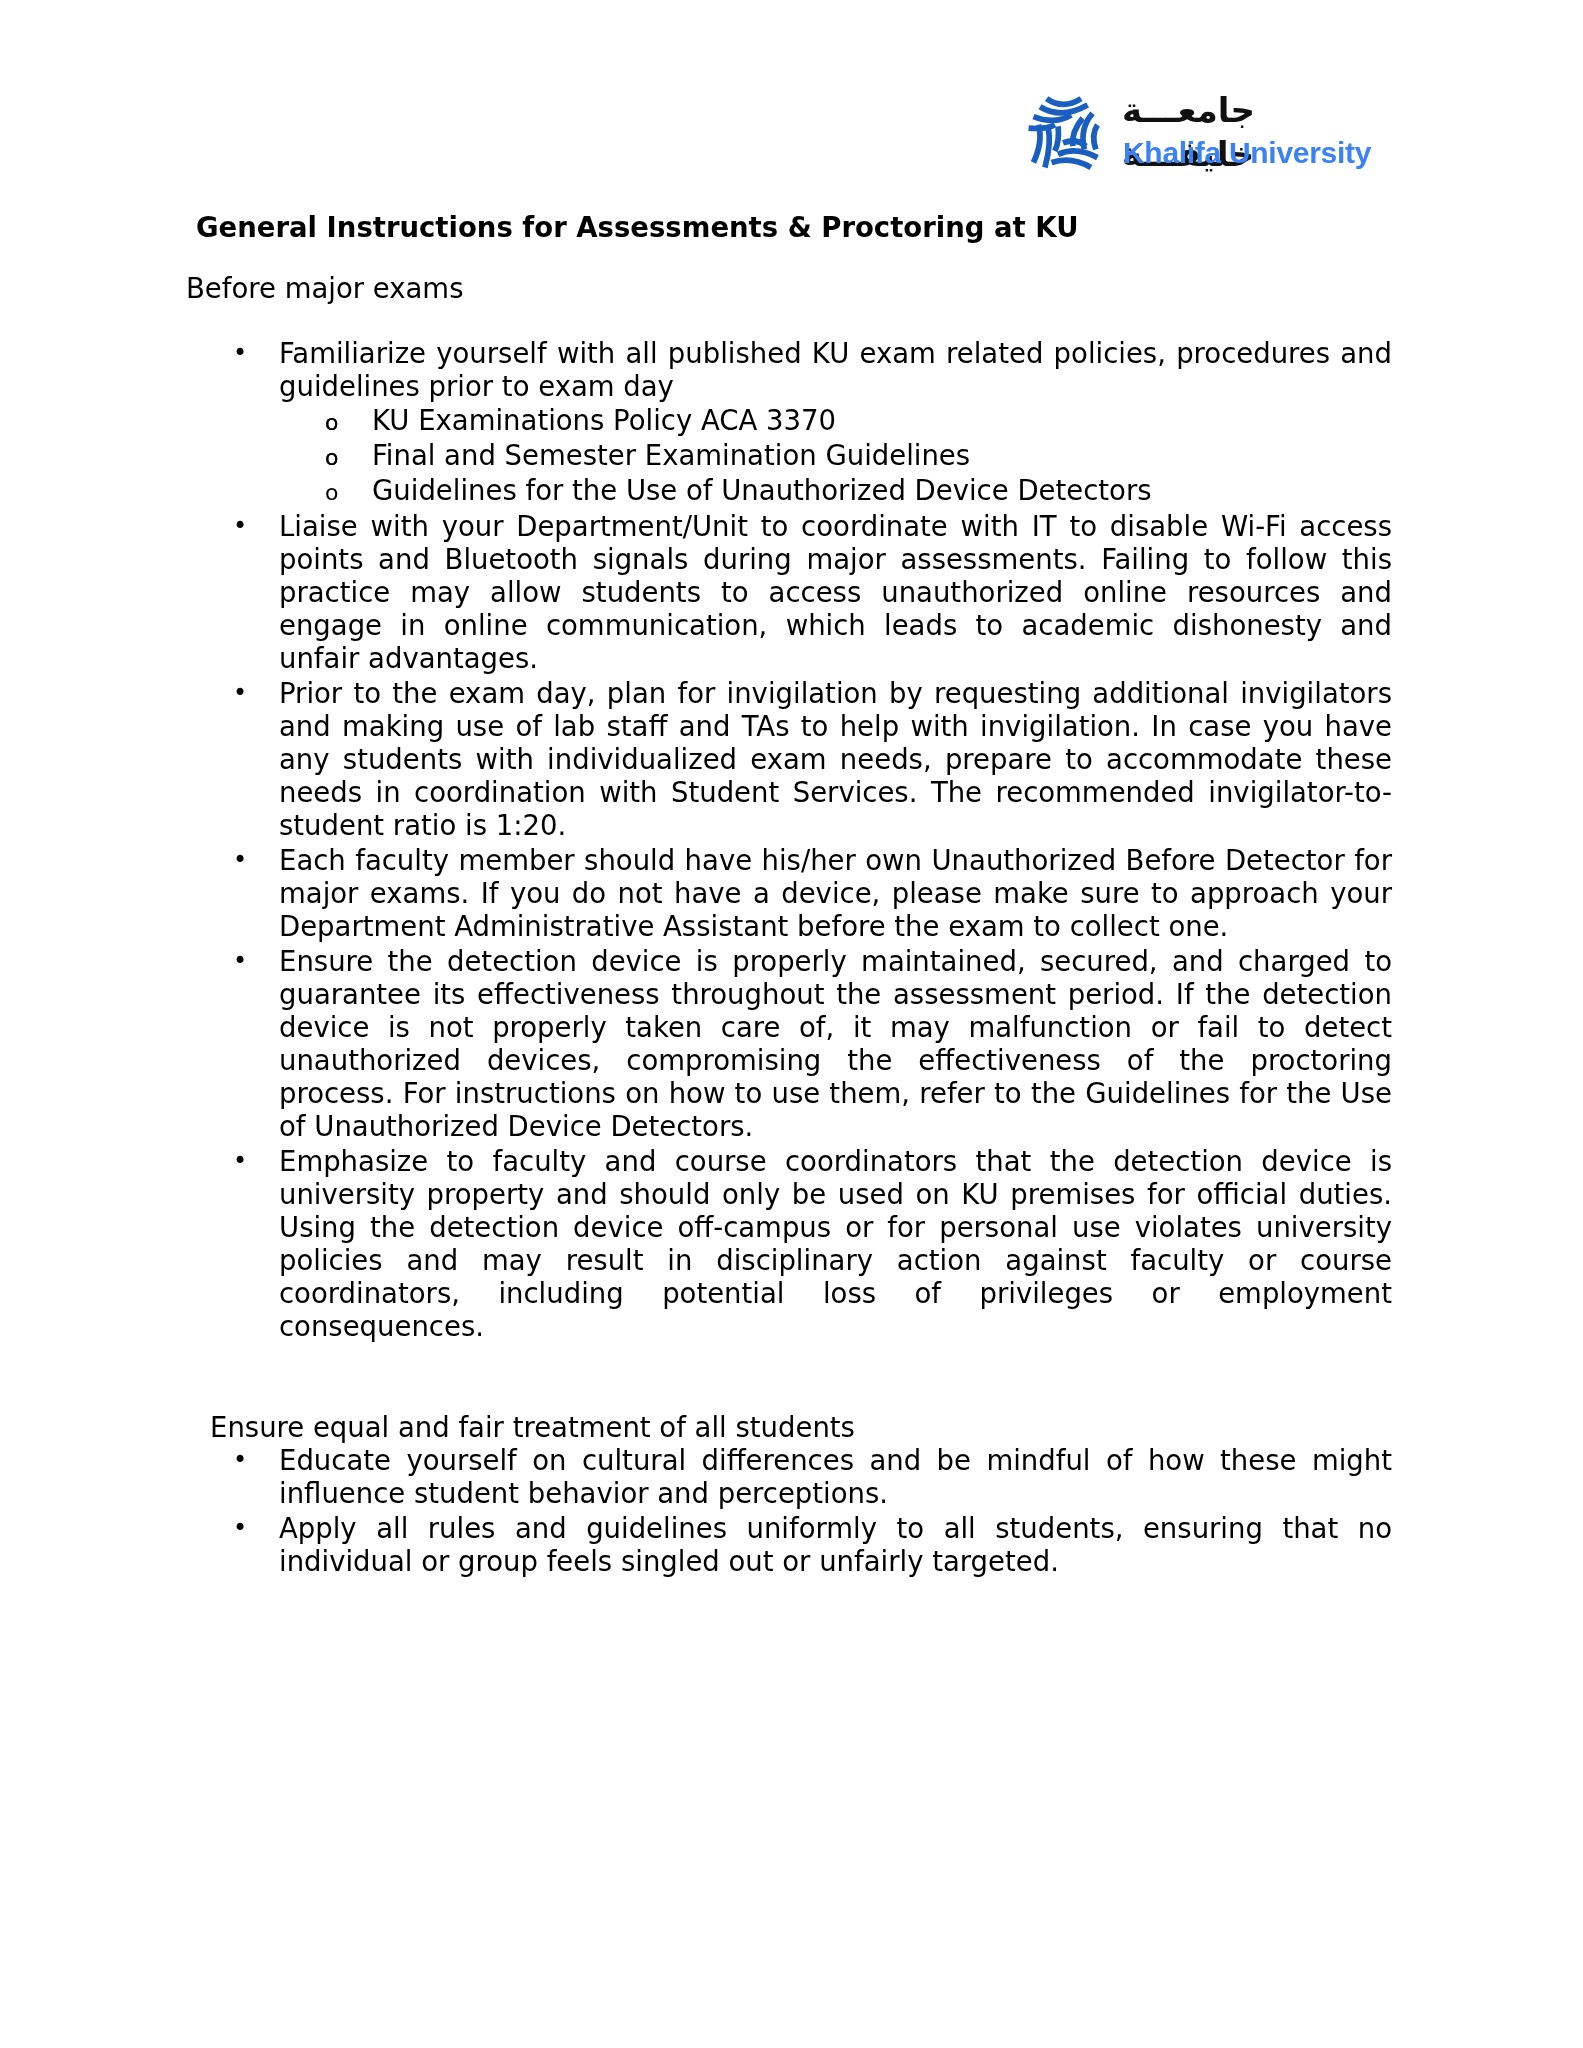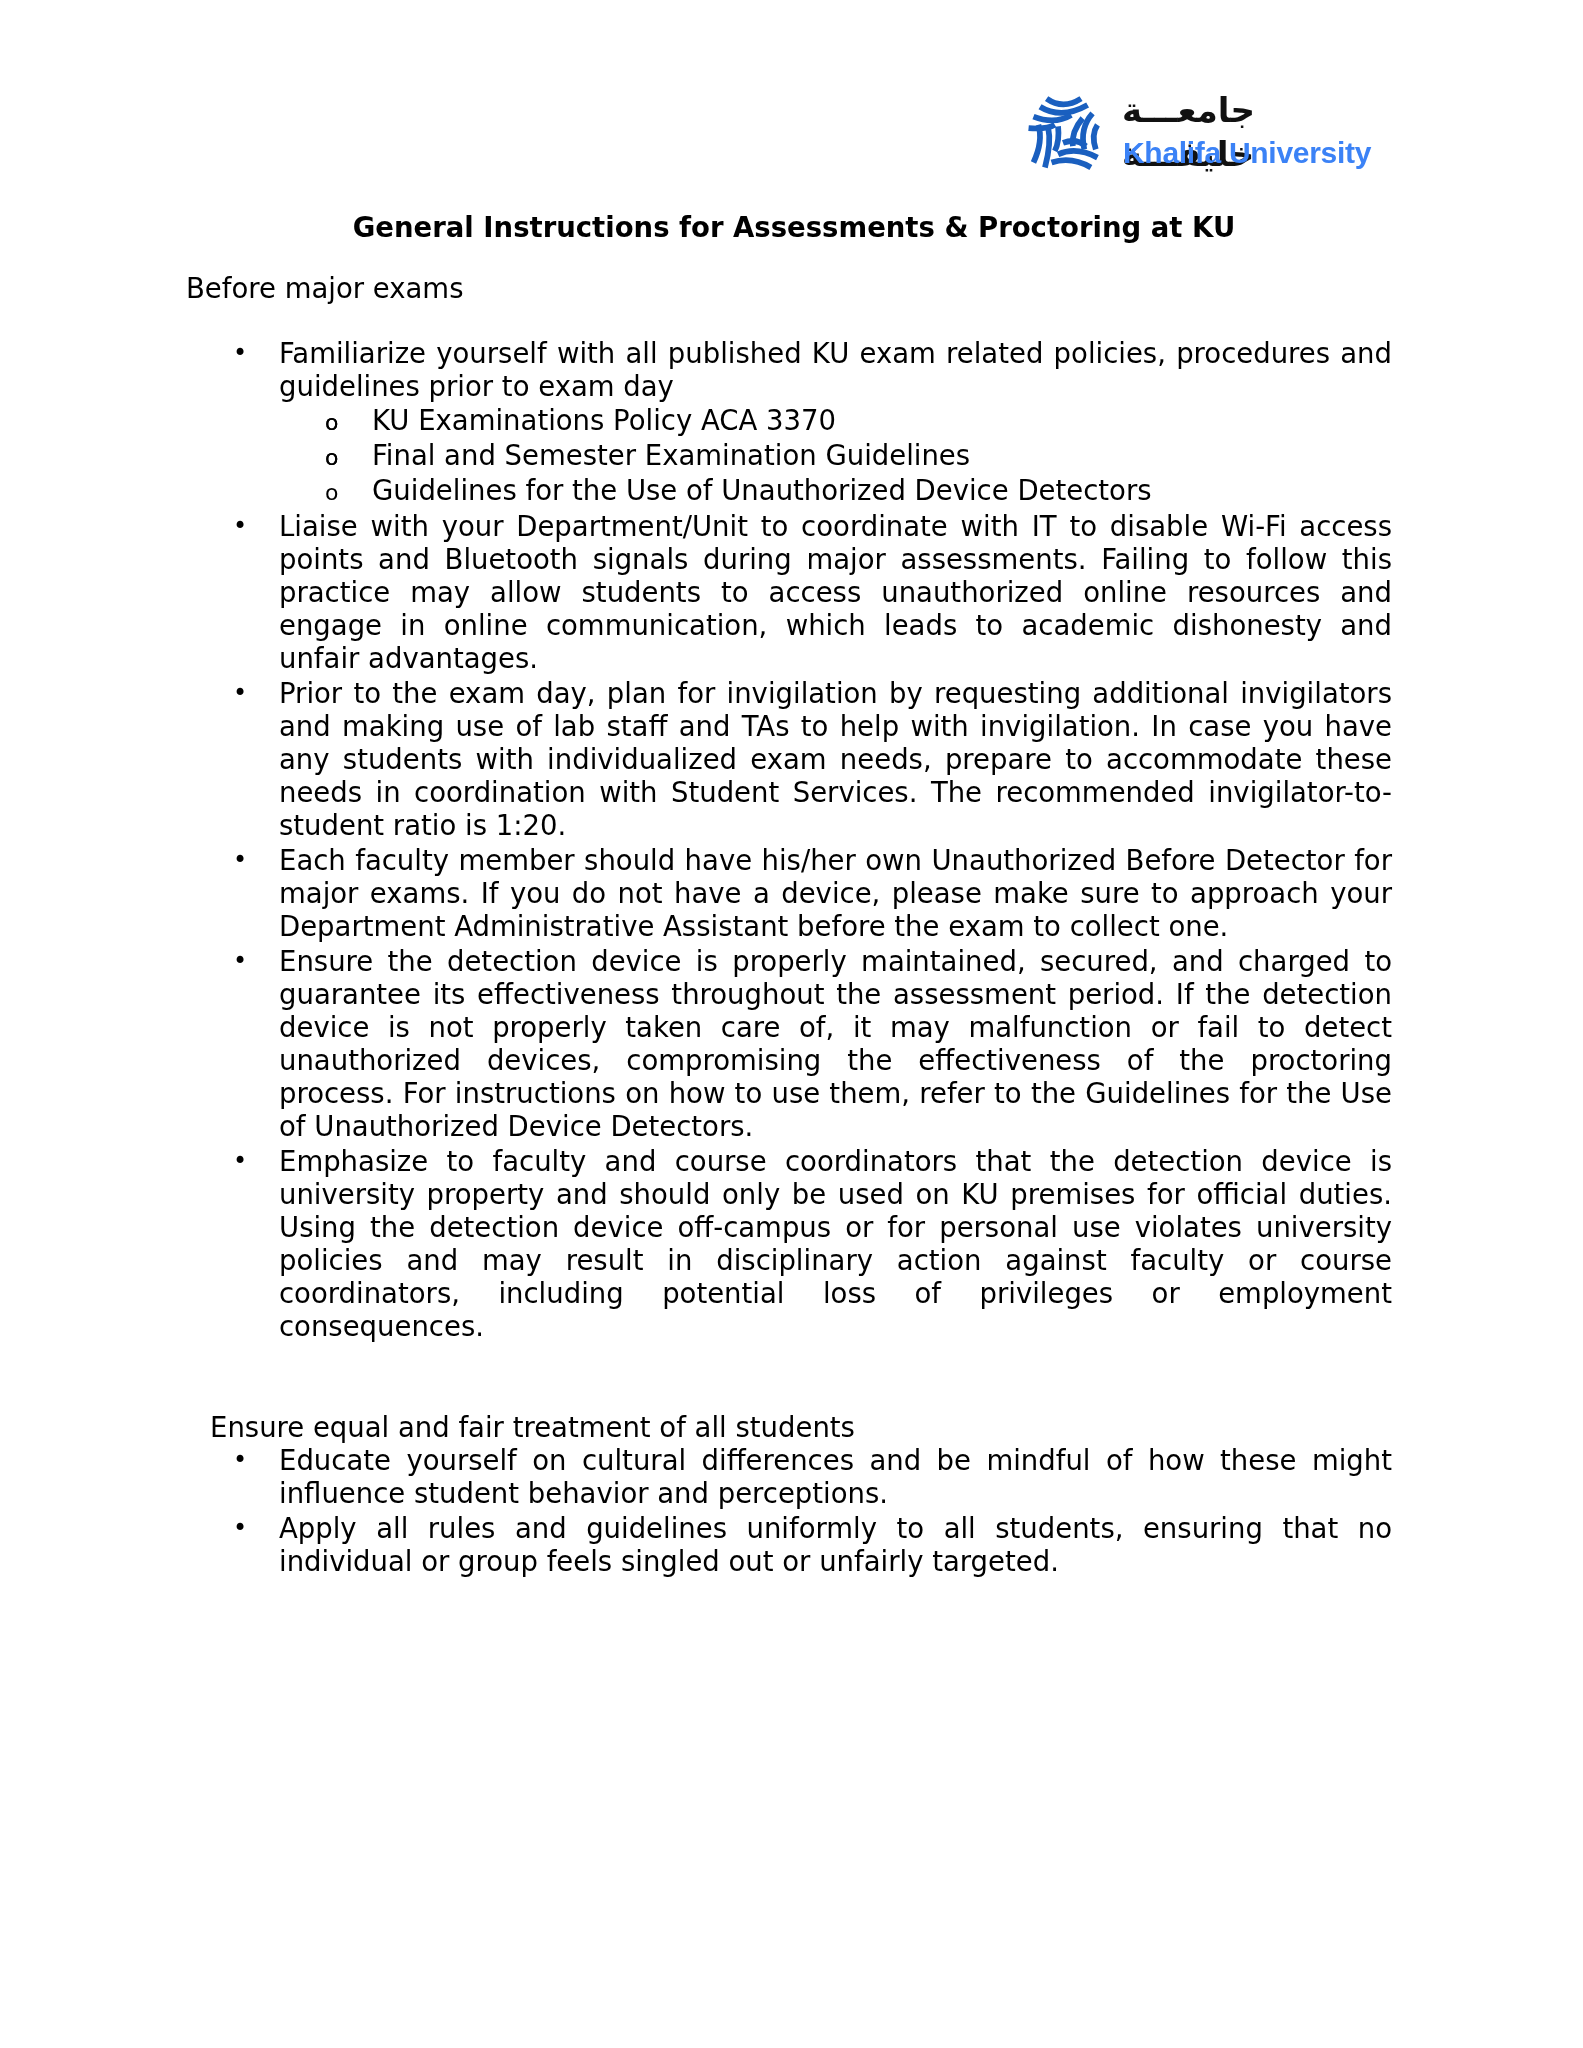--- a/index.html
+++ b/index.html
@@ -16,21 +16,21 @@
   }
   .logo-en {
     position: absolute; left: 101px; top: 44px; font-family: Liberation Sans, sans-serif;
     font-weight: bold; font-size: 30px; line-height: 38px; color: #3b82f6; letter-spacing: -0.3px;
   }
   .content {
     position: absolute; left: 186px; top: 210px; width: 1206px;
     font-size: 27.5px; line-height: 33px;
   }
   .title {
-    text-align: center; font-weight: bold; font-size: 27.5px; line-height: 34px;
+    font-weight: bold; font-size: 27.5px; line-height: 34px;
     margin: 0 0 28px 0; padding-left: 10px;
   }
   .intro { margin: 0 0 32px 0; }
   .h2 { font-weight: normal; margin: 0; }
   .h2.first { margin-bottom: 32px; }
   .h2.second { margin-top: 68px; margin-left: 24px; }
   ul.bullets { list-style: none; margin: 0; padding: 0 0 0 93px; }
   ul.bullets > li { position: relative; text-align: justify; margin-bottom: 2px; }
   ul.bullets > li .b {
     position: absolute; left: -46px; top: 0; font-size: 24px;

